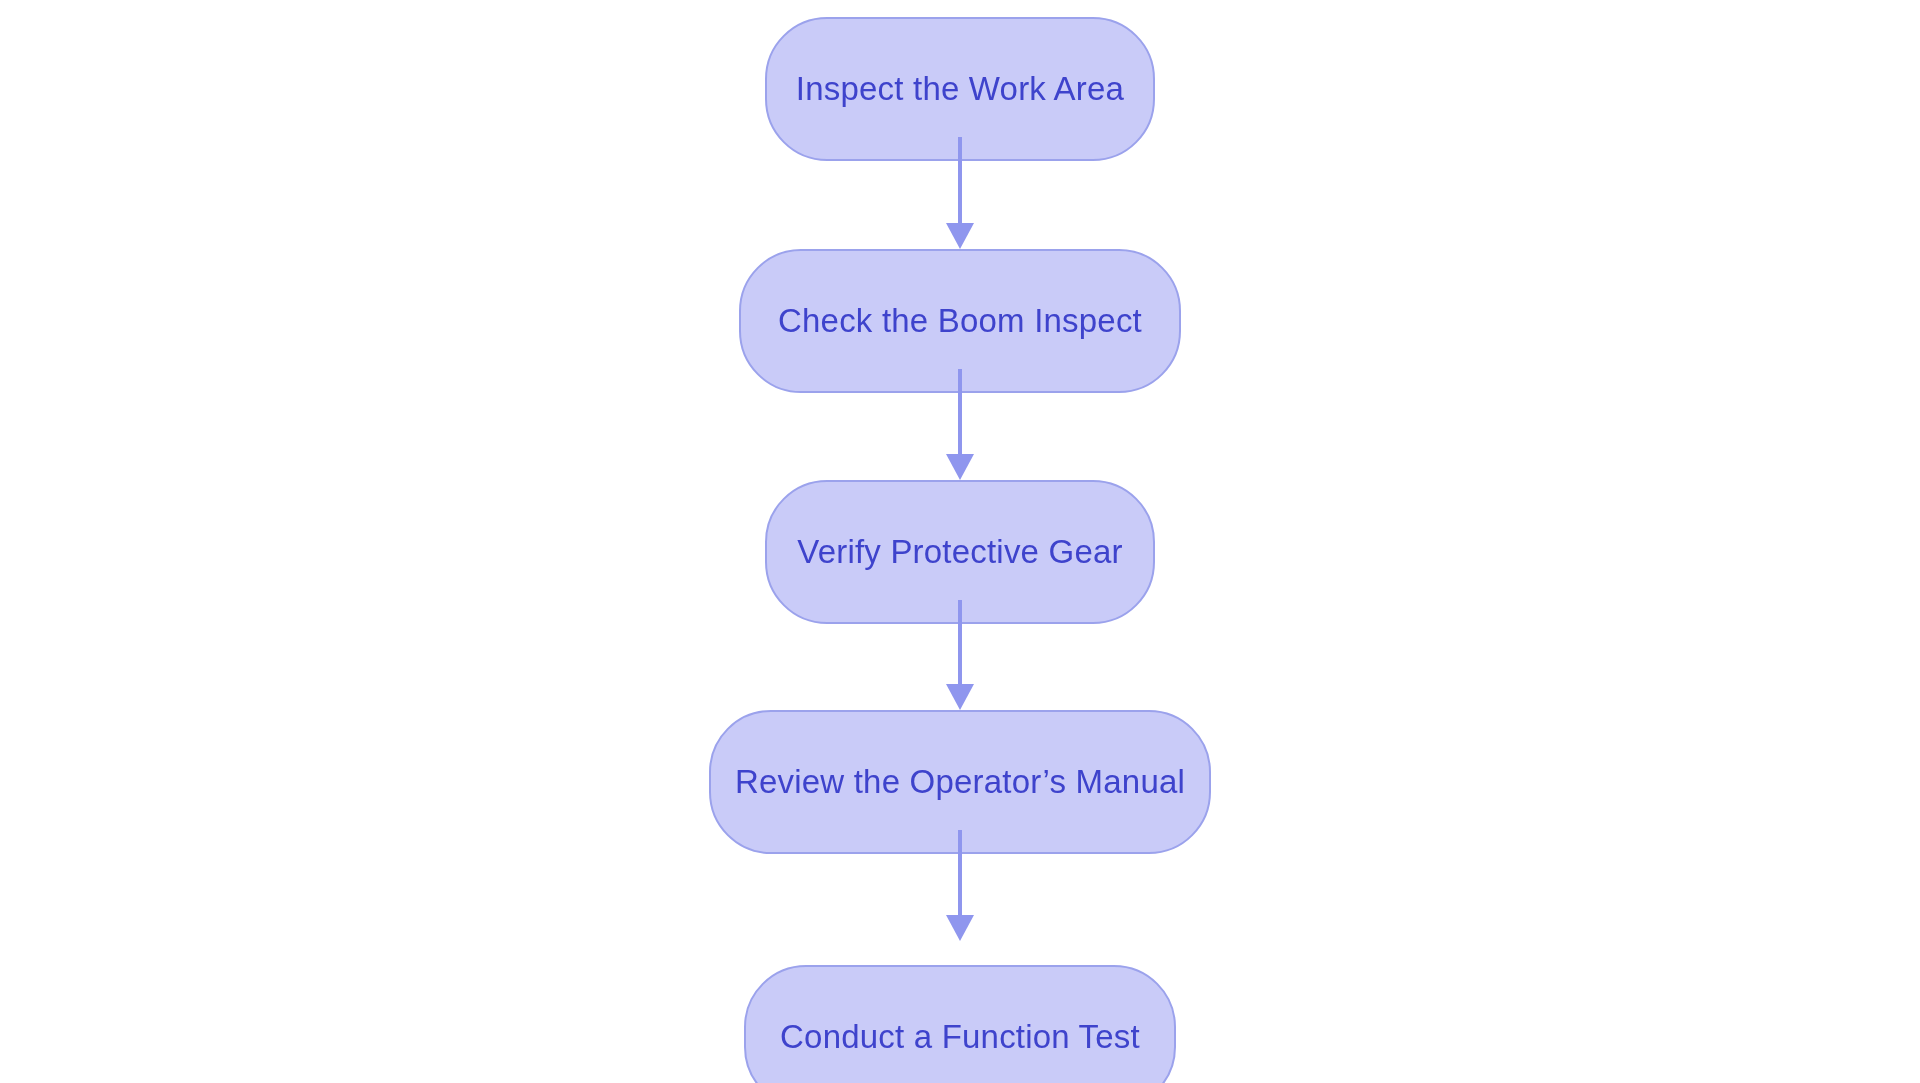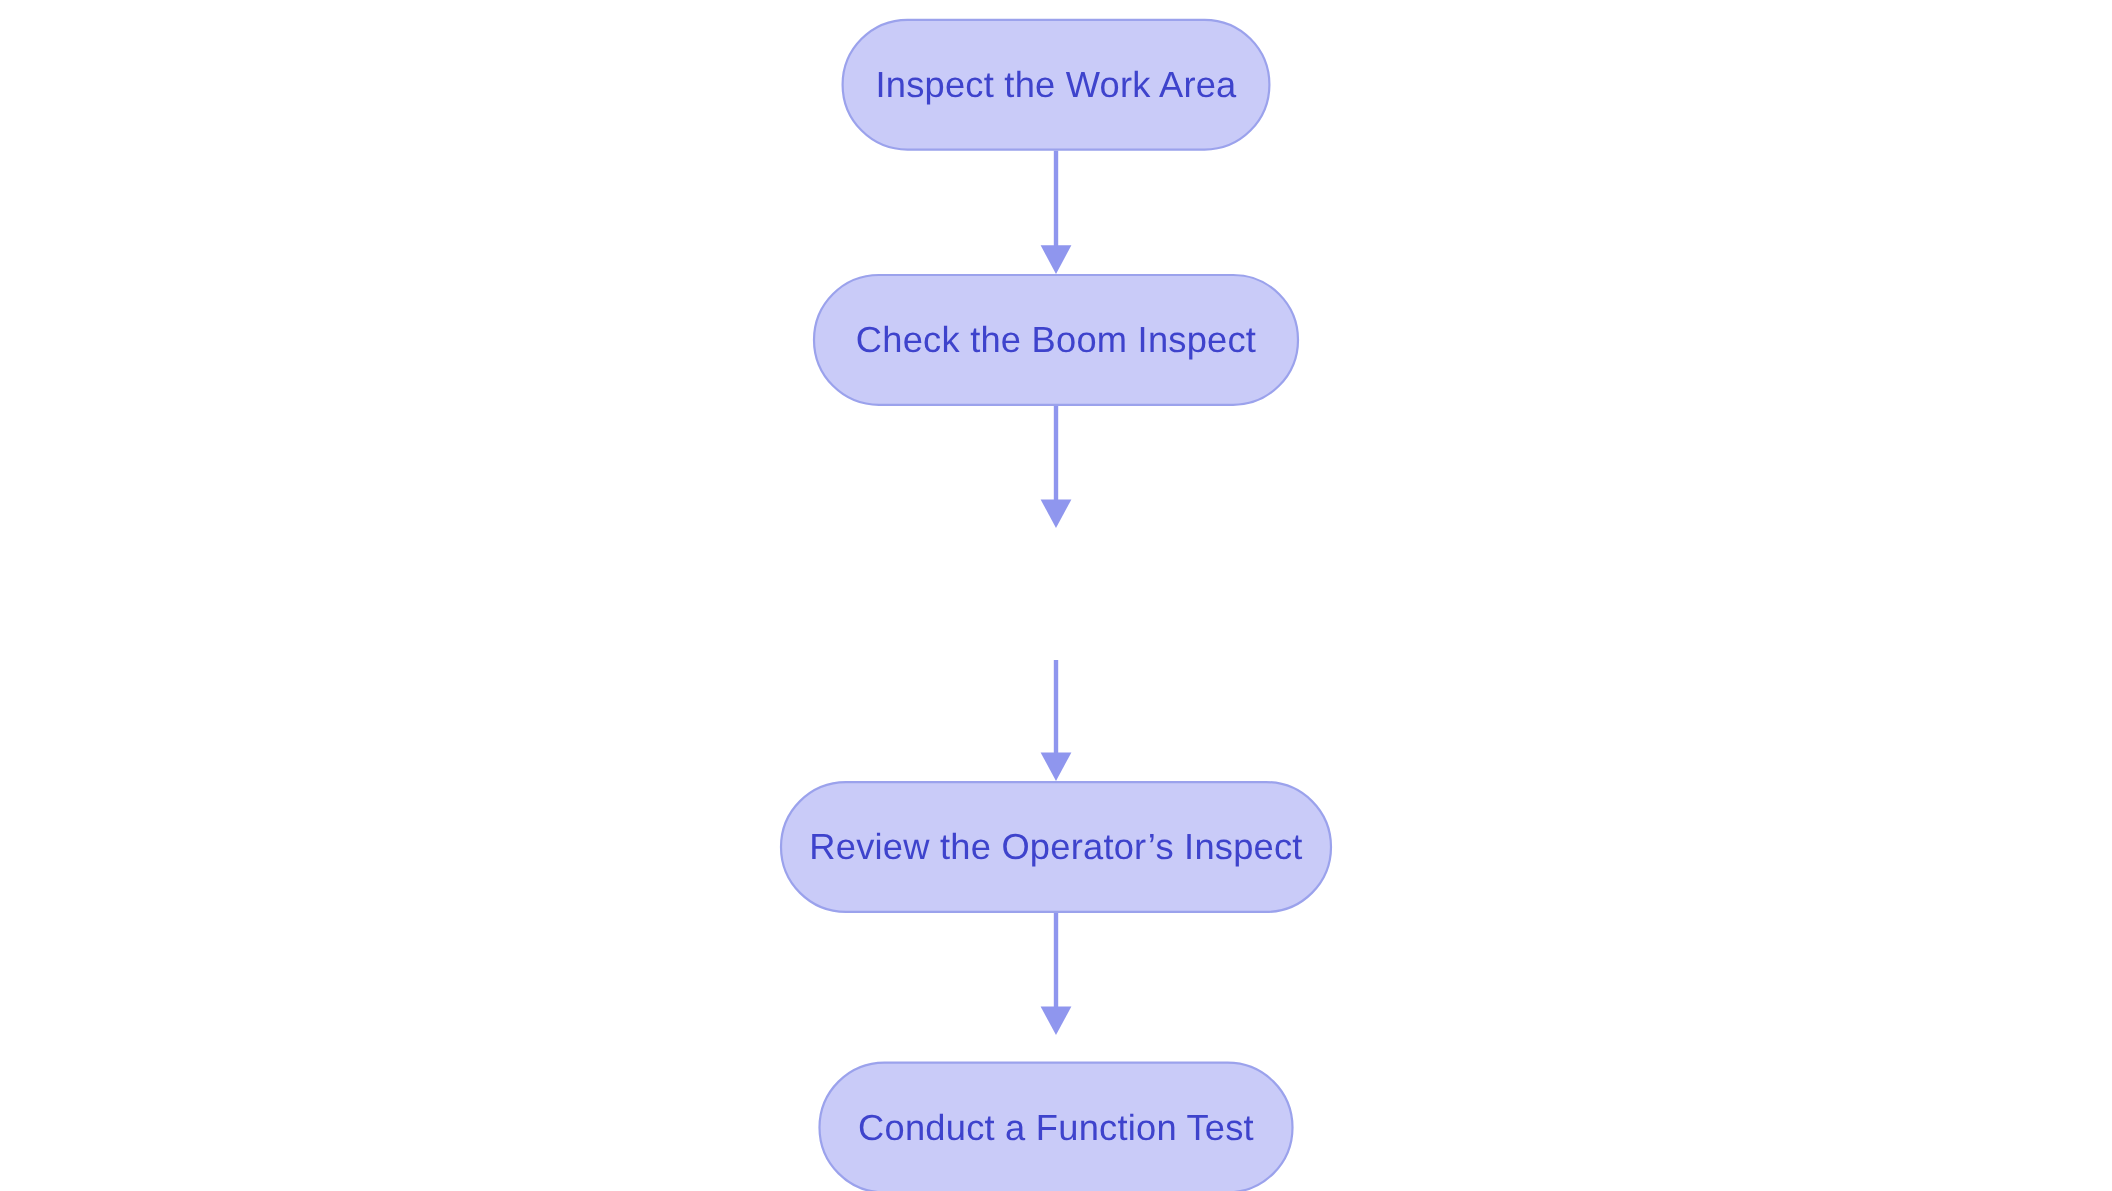--- a/index.html
+++ b/index.html
@@ -12,21 +12,21 @@
     position: relative;
     width: 1920px;
     height: 1083px;
     background: #ffffff;
     overflow: hidden;
   }
   .flow-node {
     position: absolute;
     left: 50%;
     transform: translateX(-50%);
-    height: 120px;
+    height: 144px;
     background: #c9cbf8;
     border: 2px solid #9ba2ec;
     border-radius: 62px;
     display: flex;
     align-items: center;
     justify-content: center;
     box-sizing: border-box;
   }
   .flow-node .node-label {
     color: #3e43cc;
@@ -90,28 +90,31 @@
 
   <div class="flow-node node-2">
     <span class="node-label">Check the Boom Inspect</span>
   </div>
 
   <div class="flow-arrow arrow-2">
     <div class="arrow-stem"></div>
     <div class="arrow-head"></div>
   </div>
 
+  <div class="flow-node node-3">
+    <span class="node-label">Verify Protective Gear</span>
+  </div>
 
   <div class="flow-arrow arrow-3">
     <div class="arrow-stem"></div>
     <div class="arrow-head"></div>
   </div>
 
   <div class="flow-node node-4">
-    <span class="node-label">Review the Operator’s Inspect</span>
+    <span class="node-label">Review the Operator’s Manual</span>
   </div>
 
   <div class="flow-arrow arrow-4">
     <div class="arrow-stem"></div>
     <div class="arrow-head"></div>
   </div>
 
   <div class="flow-node node-5">
     <span class="node-label">Conduct a Function Test</span>
   </div>

